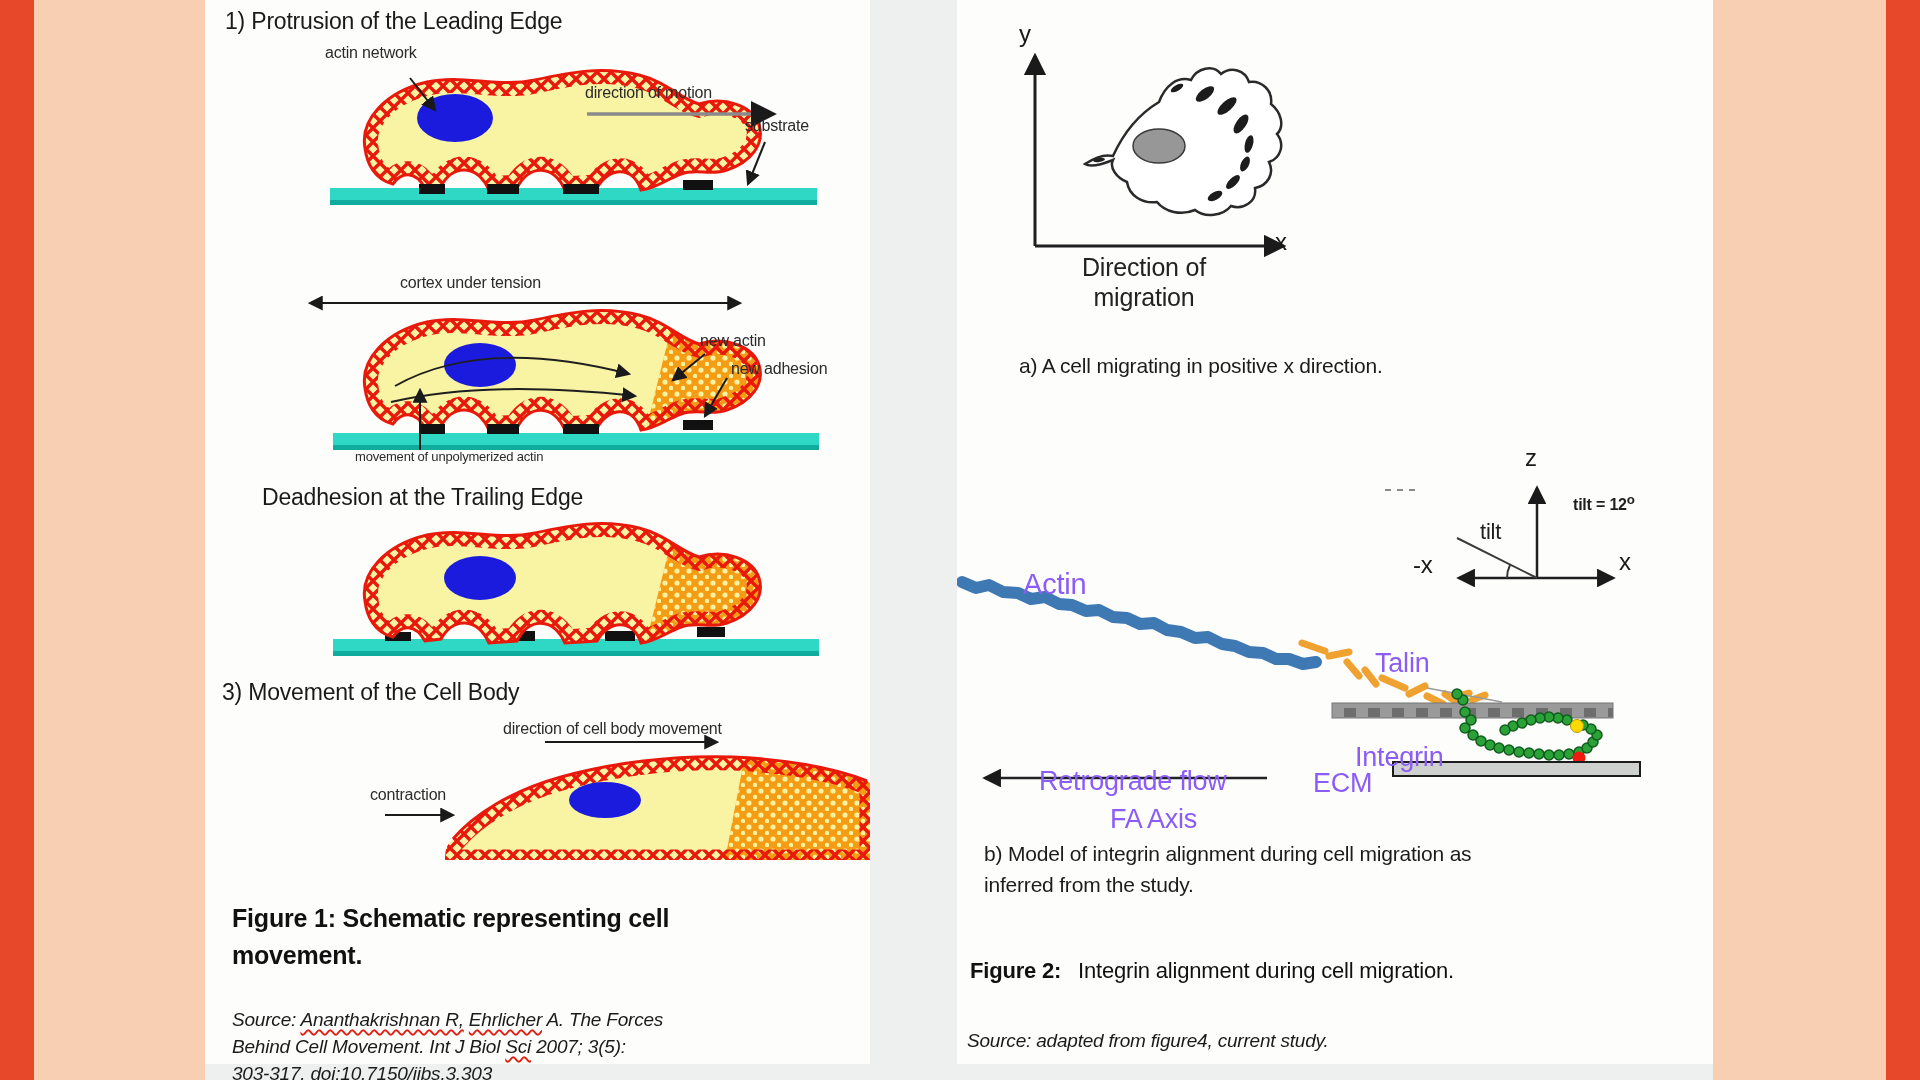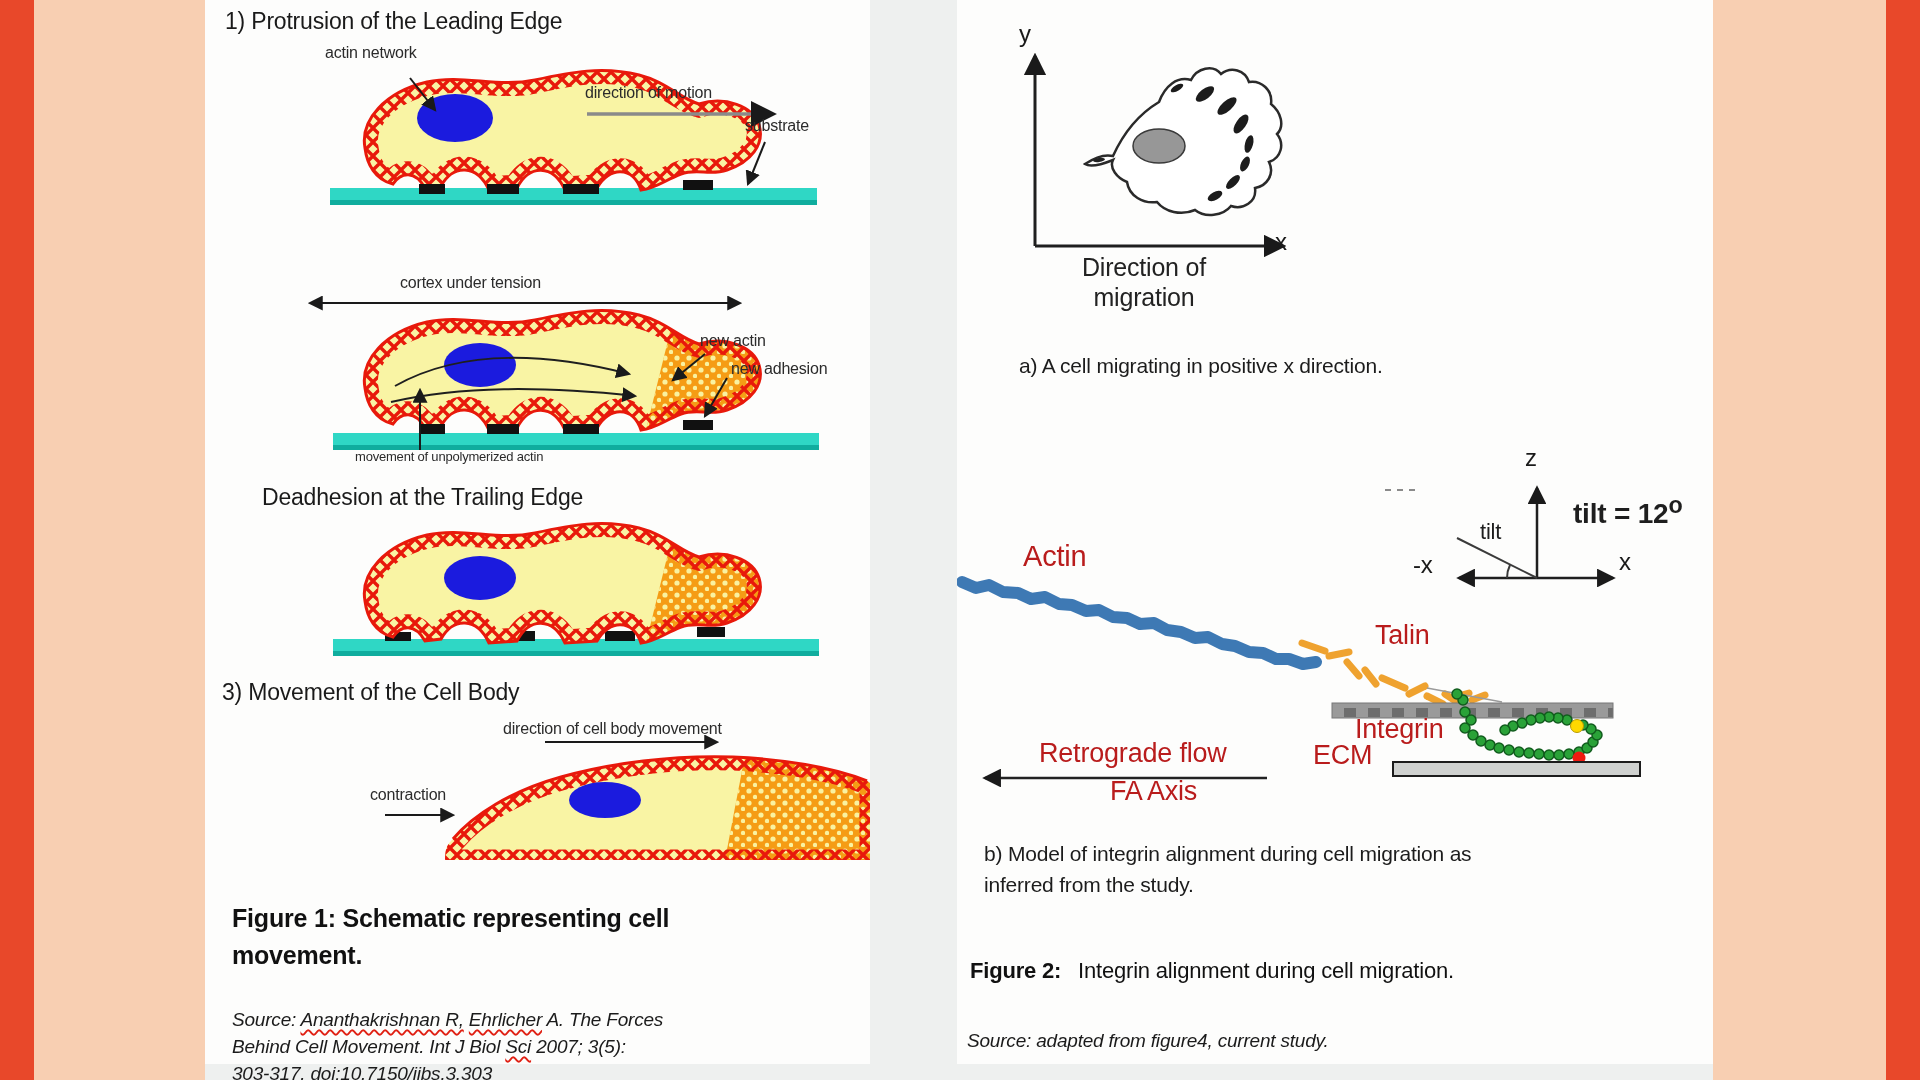--- a/index.html
+++ b/index.html
@@ -21,24 +21,24 @@
   .lbl{position:absolute;white-space:nowrap;color:var(--ink);letter-spacing:-0.2px;line-height:1.15;}
   .h-fig1{font-size:23px;color:#1a1a1a;}
   .small-lbl{font-size:16px;color:#2b2b2b;}
   .cap1{font-size:25px;font-weight:bold;line-height:37px;white-space:normal;width:510px;color:#111;}
   .src{font-size:19px;font-style:italic;line-height:27px;color:#1b1b1b;}
   .wavy{text-decoration:underline; -webkit-text-decoration:underline wavy #e02013; text-decoration-style:wavy; text-decoration-color:#e02013; text-decoration-thickness:1.5px; text-underline-offset:3px;}
   .axis-lbl{font-size:24px;color:#1a1a1a;}
   .dir-cap{font-size:25px;line-height:30px;text-align:center;width:150px;white-space:normal;color:#222;}
   .cap-a,.cap-b{font-size:21px;color:#1c1c1c;}
   .cap-b{line-height:31px;}
-  .big-lbl{font-size:27px;color:#b91c1c;}
+  .big-lbl{font-size:27px;color:#8b5cf6;margin-top:28px;}
   .actin-lbl{font-size:29px;}
   .tilt-lbl{font-size:22px;}
-  .tilt-val{font-size:28px;font-weight:bold;}
+  .tilt-val{font-size:16px;font-weight:bold;}
   .fig2-line{font-size:22px;color:#111;}
   .fig2-line b{margin-right:17px;}
   .src2{font-size:19px;font-style:italic;color:#1b1b1b;}
   svg{position:absolute;display:block;}
 </style>
 </head>
 <body>
 
 <svg width="0" height="0">
   <defs>

